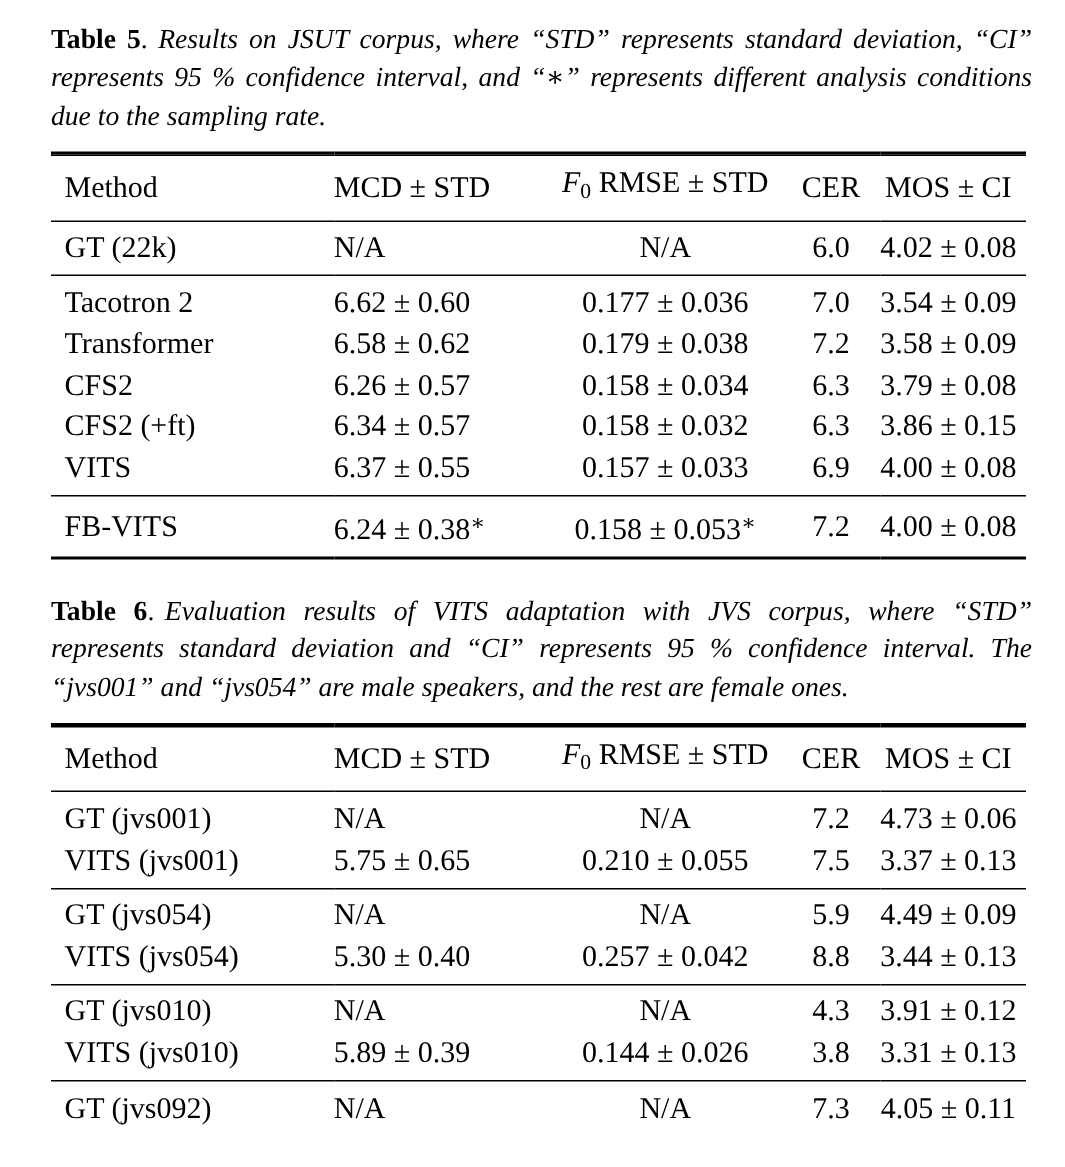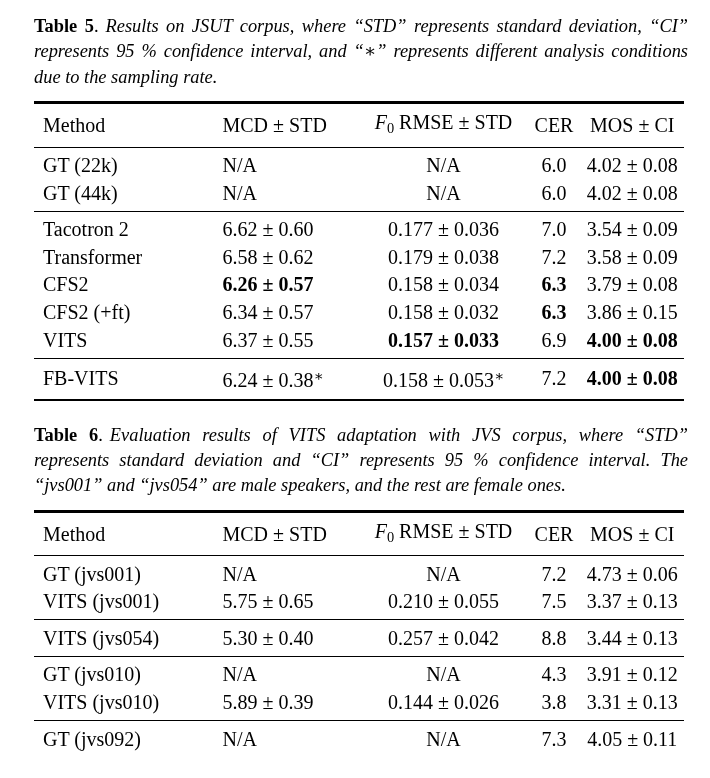--- a/index.html
+++ b/index.html
@@ -87,21 +87,21 @@
     height: 0;
     font-size: 0;
     line-height: 0;
   }
   tr.rule-row td { padding: 0 !important; height: auto; }
   tr.spacer-xs td { height: 4px; font-size: 0; line-height: 0; }
 
   tr.hdr td { padding-top: 7px !important; padding-bottom: 7px !important; }
   tr.drow td { padding-top: 2.5px !important; padding-bottom: 2.5px !important; }
 
-  .b { font-weight: bold; }
+  .b { font-weight: normal; }
   .f0 {
     font-style: italic;
     font-family: "Liberation Serif", "DejaVu Serif", serif;
   }
   .sub {
     font-size: 0.72em;
     vertical-align: -0.26em;
     font-style: normal;
   }
   .sup {
@@ -146,27 +146,20 @@
           </tr>
       </tbody>
       <tbody id="t5-groups">
           <tr class="drow">
             <td class="c-method"><span>GT (22k)</span></td>
             <td class="c-mcd"><span>N/A</span></td>
             <td class="c-f0"><span>N/A</span></td>
             <td class="c-cer"><span>6.0</span></td>
             <td class="c-mos"><span>4.02 ± 0.08</span></td>
           </tr>
-          <tr class="drow">
-            <td class="c-method"><span>GT (44k)</span></td>
-            <td class="c-mcd"><span>N/A</span></td>
-            <td class="c-f0"><span>N/A</span></td>
-            <td class="c-cer"><span>6.0</span></td>
-            <td class="c-mos"><span>4.02 ± 0.08</span></td>
-          </tr>
           <tr class="spacer-xs">
             <td colspan="5"></td>
           </tr>
           <tr class="rule-row">
             <td class="rule-thin" colspan="5"></td>
           </tr>
           <tr class="spacer-xs">
             <td colspan="5"></td>
           </tr>
           <tr class="drow">
@@ -276,20 +269,27 @@
           <tr class="spacer-xs">
             <td colspan="5"></td>
           </tr>
           <tr class="rule-row">
             <td class="rule-thin" colspan="5"></td>
           </tr>
           <tr class="spacer-xs">
             <td colspan="5"></td>
           </tr>
           <tr class="drow">
+            <td class="c-method"><span>GT (jvs054)</span></td>
+            <td class="c-mcd"><span>N/A</span></td>
+            <td class="c-f0"><span>N/A</span></td>
+            <td class="c-cer"><span>5.9</span></td>
+            <td class="c-mos"><span>4.49 ± 0.09</span></td>
+          </tr>
+          <tr class="drow">
             <td class="c-method"><span>VITS (jvs054)</span></td>
             <td class="c-mcd"><span>5.30 ± 0.40</span></td>
             <td class="c-f0"><span>0.257 ± 0.042</span></td>
             <td class="c-cer"><span>8.8</span></td>
             <td class="c-mos"><span>3.44 ± 0.13</span></td>
           </tr>
           <tr class="spacer-xs">
             <td colspan="5"></td>
           </tr>
           <tr class="rule-row">

